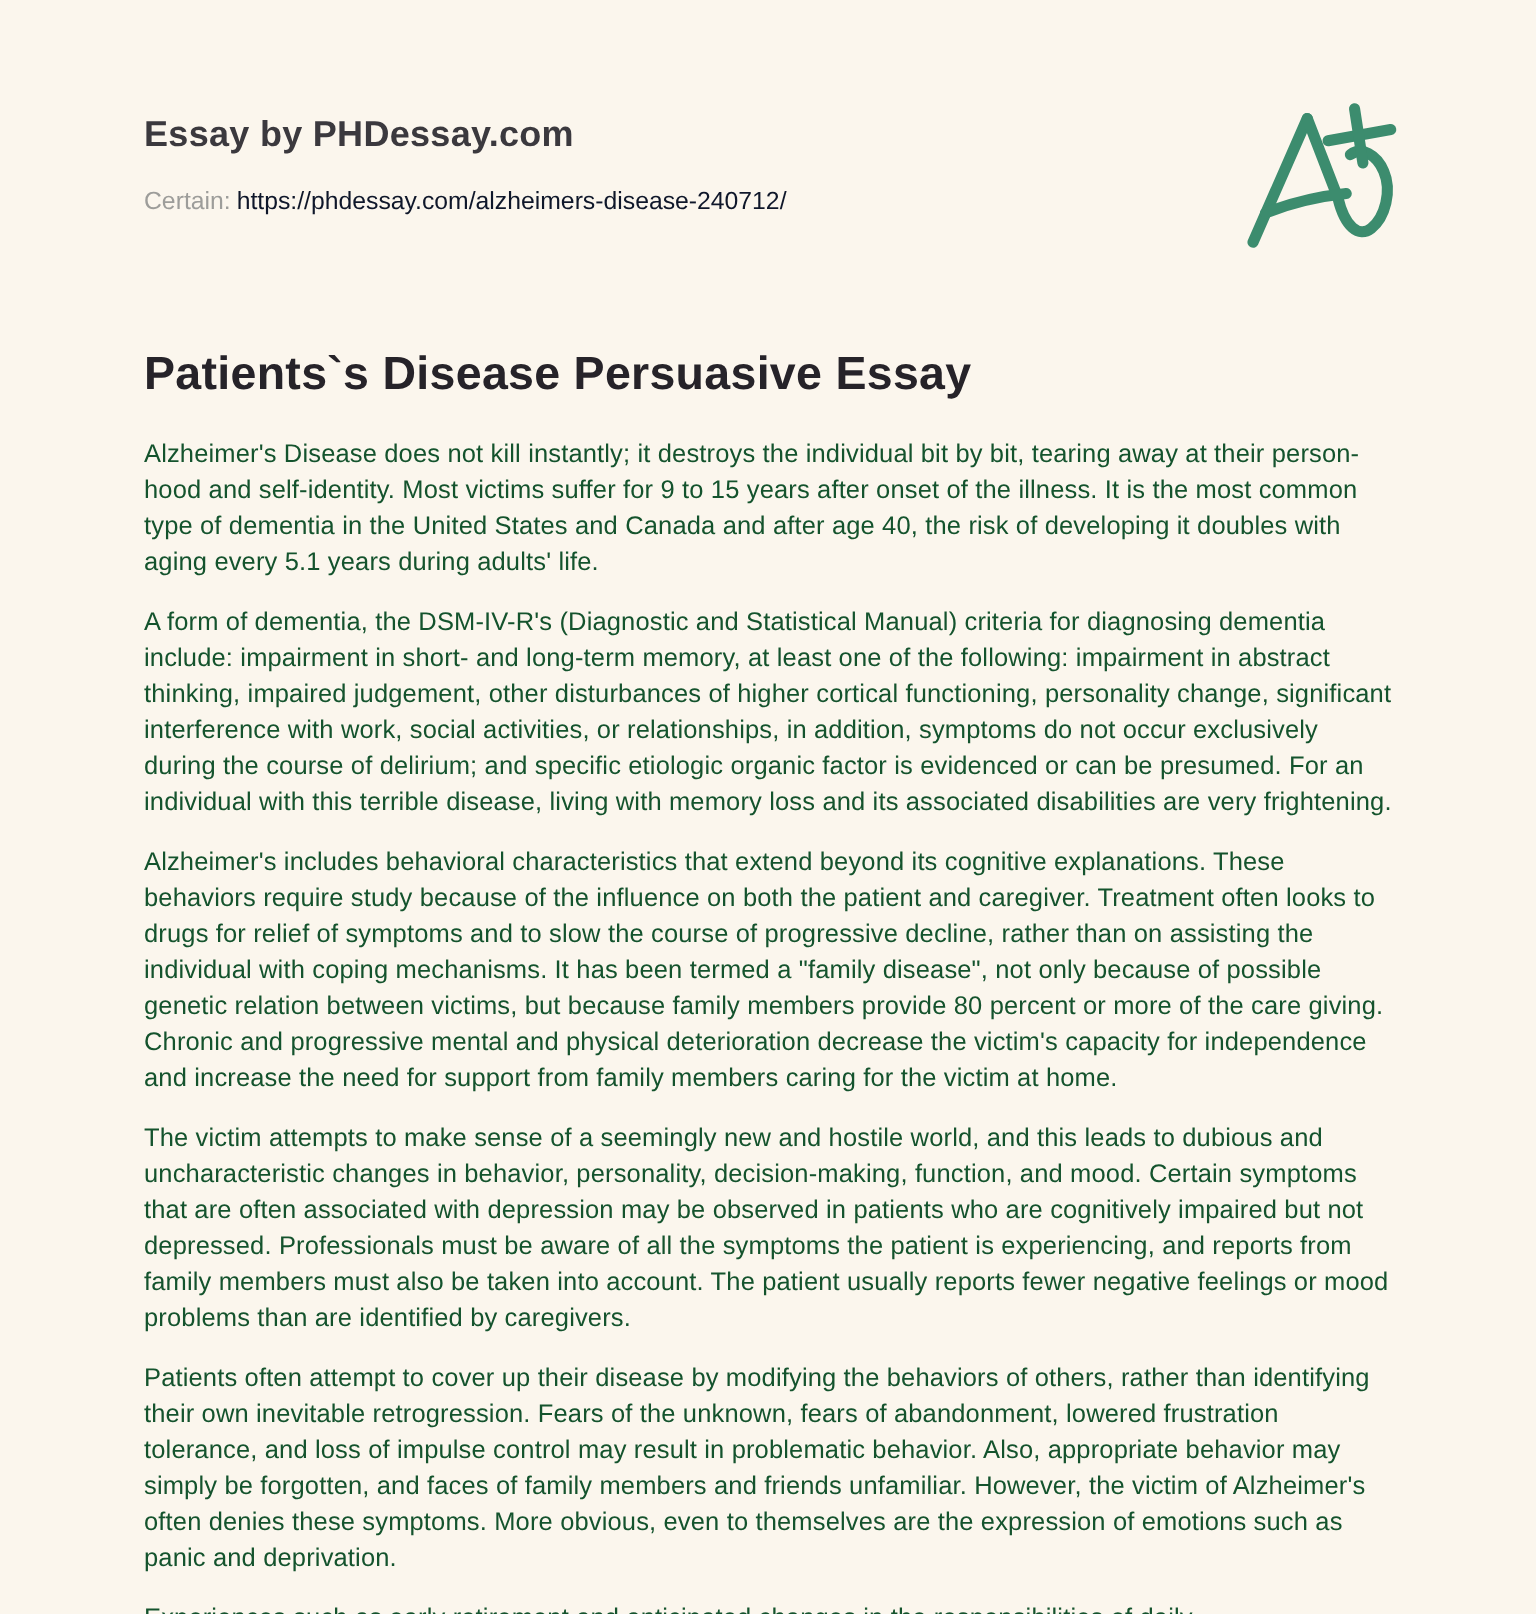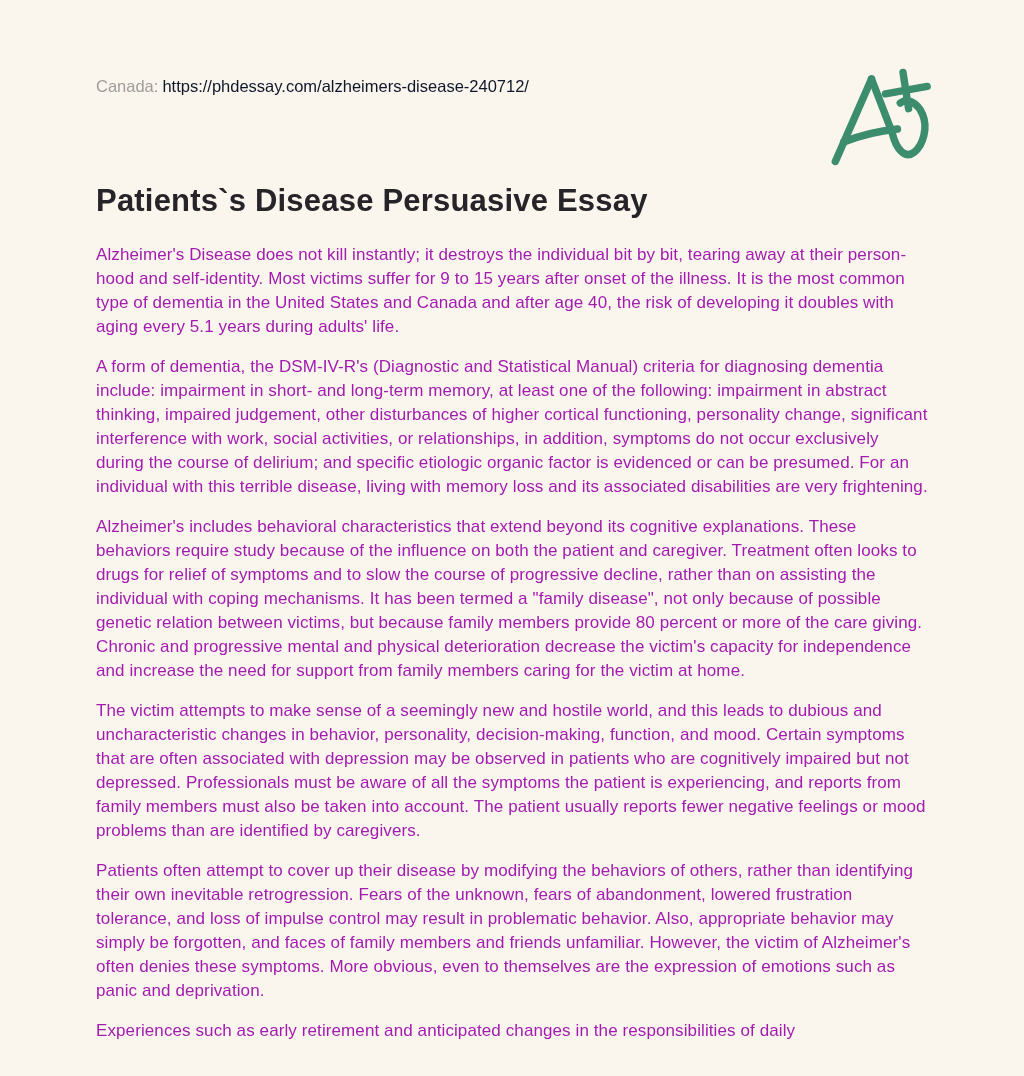--- a/index.html
+++ b/index.html
@@ -53,33 +53,34 @@
     font-size: 31px;
     font-weight: 600;
     color: #262329;
     letter-spacing: 0.2px;
     margin: 0 0 22px 0;
     line-height: 1.28;
   }
   .essay p {
     font-size: 17px;
     line-height: 24px;
-    color: #a21caf;
+    color: #14532d;
     letter-spacing: 0.1px;
     margin: 0 0 16px 0;
   }
 </style>
 </head>
 <body>
 
 <div class="page">
 
+  <h1 class="brand-title">Essay by PHDessay.com</h1>
 
   <div class="source-line">
-    <span class="source-label">Canada:</span><span class="source-link">https://phdessay.com/alzheimers-disease-240712/</span>
+    <span class="source-label">Certain:</span><span class="source-link">https://phdessay.com/alzheimers-disease-240712/</span>
   </div>
 
   <div class="logo">
     <svg viewBox="0 0 120 110" width="116" height="102" aria-hidden="true">
       <g fill="none" stroke="#3C8C6E" stroke-width="8" stroke-linecap="round" stroke-linejoin="round">
 
         <path d="M14,103 L53,14"></path>
 
         <path d="M53,14 L75,71 C80,92 90,100 99,93 C109,85 114,66 108,52 C103,40 92,34 84,40"></path>
 

